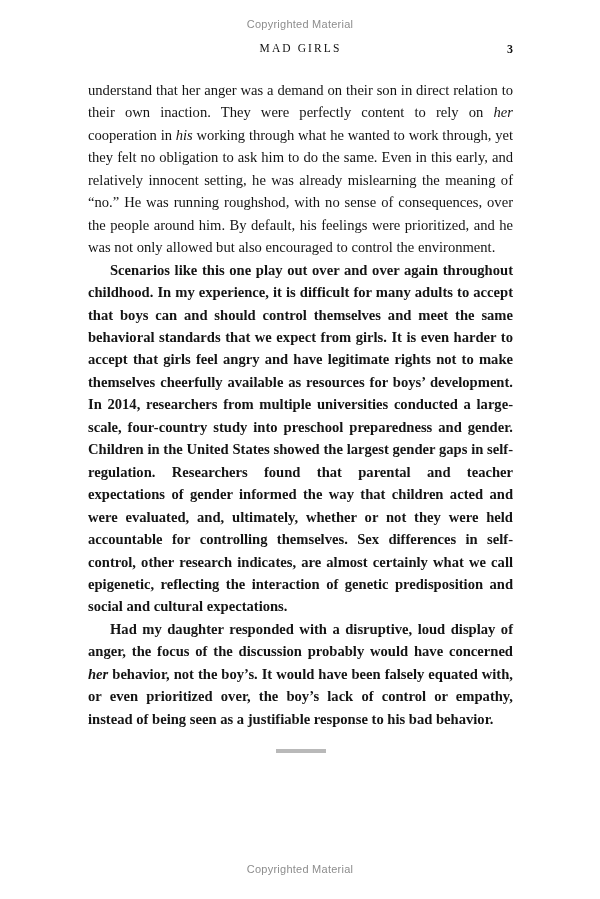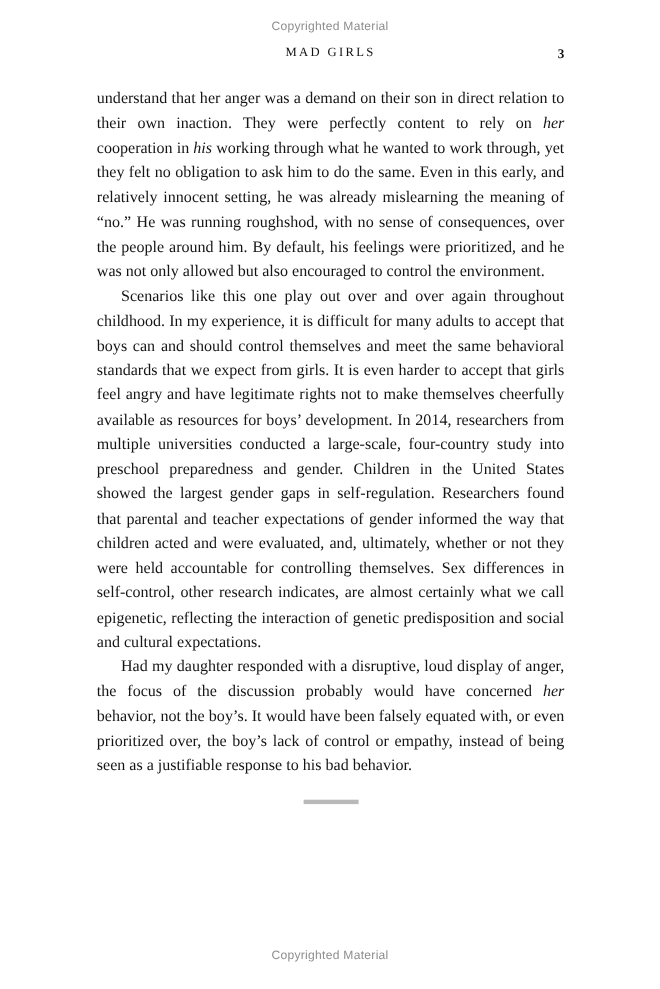--- a/index.html
+++ b/index.html
@@ -78,20 +78,21 @@
     margin: 0;
     font-size: 14.6px;
     line-height: 22.45px;
     text-align: justify;
     text-justify: inter-word;
     color: #141414;
     hyphens: none;
   }
   p.para.indent {
     text-indent: 22px;
+    font-weight: bold;
   }
   p.para.noindent {
     text-indent: 0;
   }
   em { font-style: italic; }
 
   
   .section-divider {
     position: relative;
     height: 44px;

